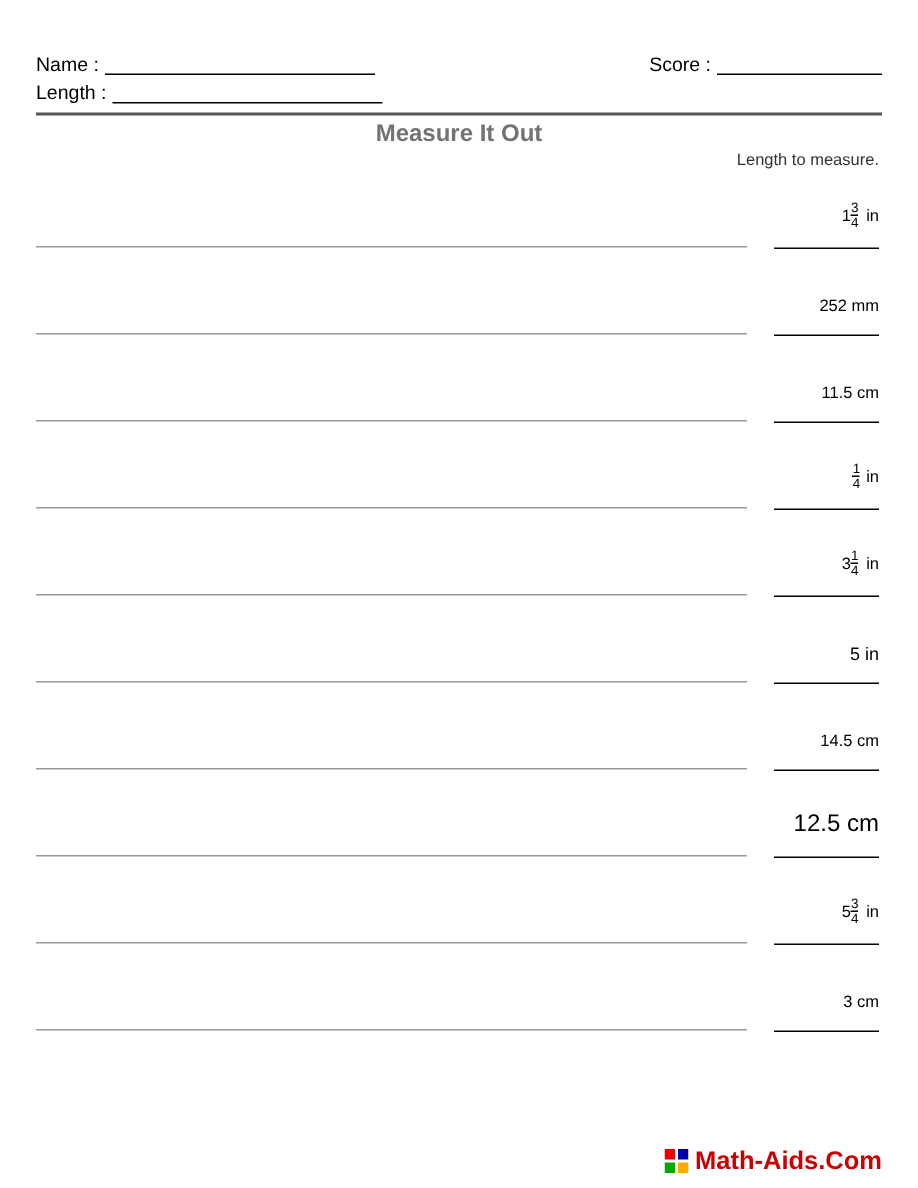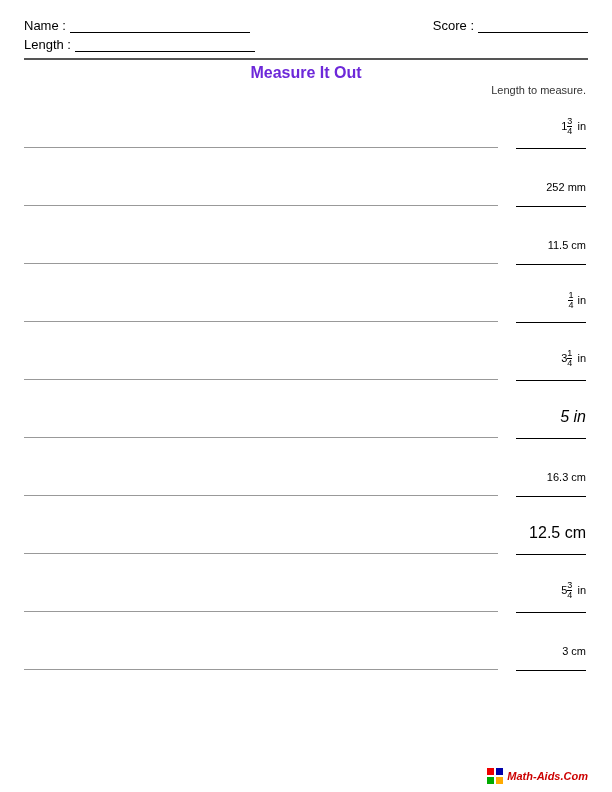--- a/index.html
+++ b/index.html
@@ -10,21 +10,21 @@
       font-family: Arial, sans-serif;
       font-size: 13px;
       color: #000;
       overflow: hidden;
       position: relative;
     }
 
     .page {
       width: 612px;
       height: 792px;
-      padding: 18px 24px 10px 24px;
+      padding: 35px 24px 10px 24px;
       position: relative;
     }
 
     
     .header-top {
       display: flex;
       justify-content: space-between;
       margin-bottom: 6px;
     }
     .header-left, .header-right {
@@ -53,21 +53,21 @@
       border: none;
       border-top: 2px solid #555;
       margin: 6px 0 4px 0;
     }
 
     
     .worksheet-title {
       text-align: center;
       font-size: 16px;
       font-weight: bold;
-      color: #6d28d9;
+      color: #737373;
       margin-bottom: 2px;
     }
 
     
     .col-label {
       text-align: right;
       font-size: 11px;
       color: #333;
       padding-right: 2px;
       margin-bottom: 2px;
@@ -111,24 +111,23 @@
     }
 
     
     .footer {
       position: absolute;
       bottom: 8px;
       right: 24px;
       display: flex;
       align-items: center;
       gap: 4px;
-      font-size: 11px;
+      font-size: 17px;
       color: #c00;
       font-weight: bold;
-      font-style: italic;
     }
     .footer-logo {
       width: 16px;
       height: 16px;
     }
     .mixed-frac {
       display: inline-flex;
       flex-direction: column;
       align-items: center;
       font-size: 9px;
@@ -208,27 +207,27 @@
         <div class="answer-box"><div class="answer-text">
             <span style="font-size: 11px; white-space: nowrap;"><span class="whole">3</span><span class="mixed-frac">
                 <span class="num">1</span>
                 <span class="den">4</span>
               </span><span class="unit"> in</span></span>
           </div><span class="measure-answer-line"></span></div>
       </div>
       <div class="measure-row">
         <div class="line-area"></div>
         <div class="answer-box"><div class="answer-text">
-            <span style="font-size: 16px; white-space: nowrap; font-style: italic;">5 in</span>
-          </div><span class="measure-answer-line"></span></div>
-      </div>
-      <div class="measure-row">
-        <div class="line-area"></div>
-        <div class="answer-box"><div class="answer-text">
-            <span style="font-size: 11px; white-space: nowrap;">16.3 cm</span>
+            <span style="font-size: 12px; white-space: nowrap;">5 in</span>
+          </div><span class="measure-answer-line"></span></div>
+      </div>
+      <div class="measure-row">
+        <div class="line-area"></div>
+        <div class="answer-box"><div class="answer-text">
+            <span style="font-size: 11px; white-space: nowrap;">14.5 cm</span>
           </div><span class="measure-answer-line"></span></div>
       </div>
       <div class="measure-row">
         <div class="line-area"></div>
         <div class="answer-box"><div class="answer-text">
             <span style="font-size: 16px; white-space: nowrap;">12.5 cm</span>
           </div><span class="measure-answer-line"></span></div>
       </div>
       <div class="measure-row">
         <div class="line-area"></div>

